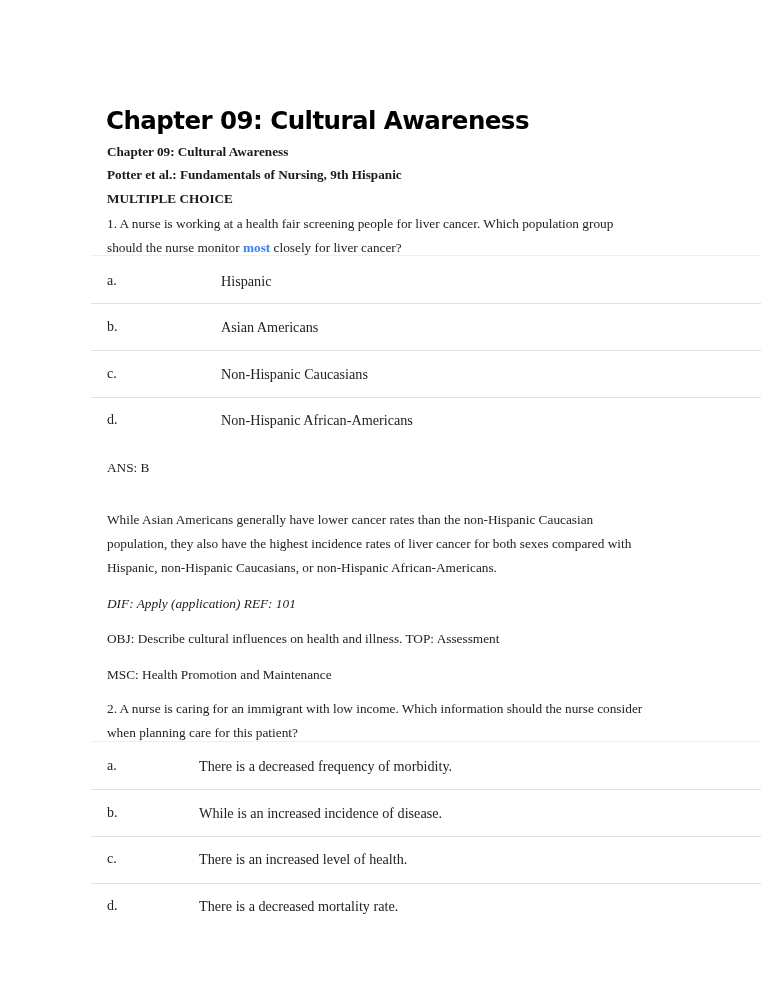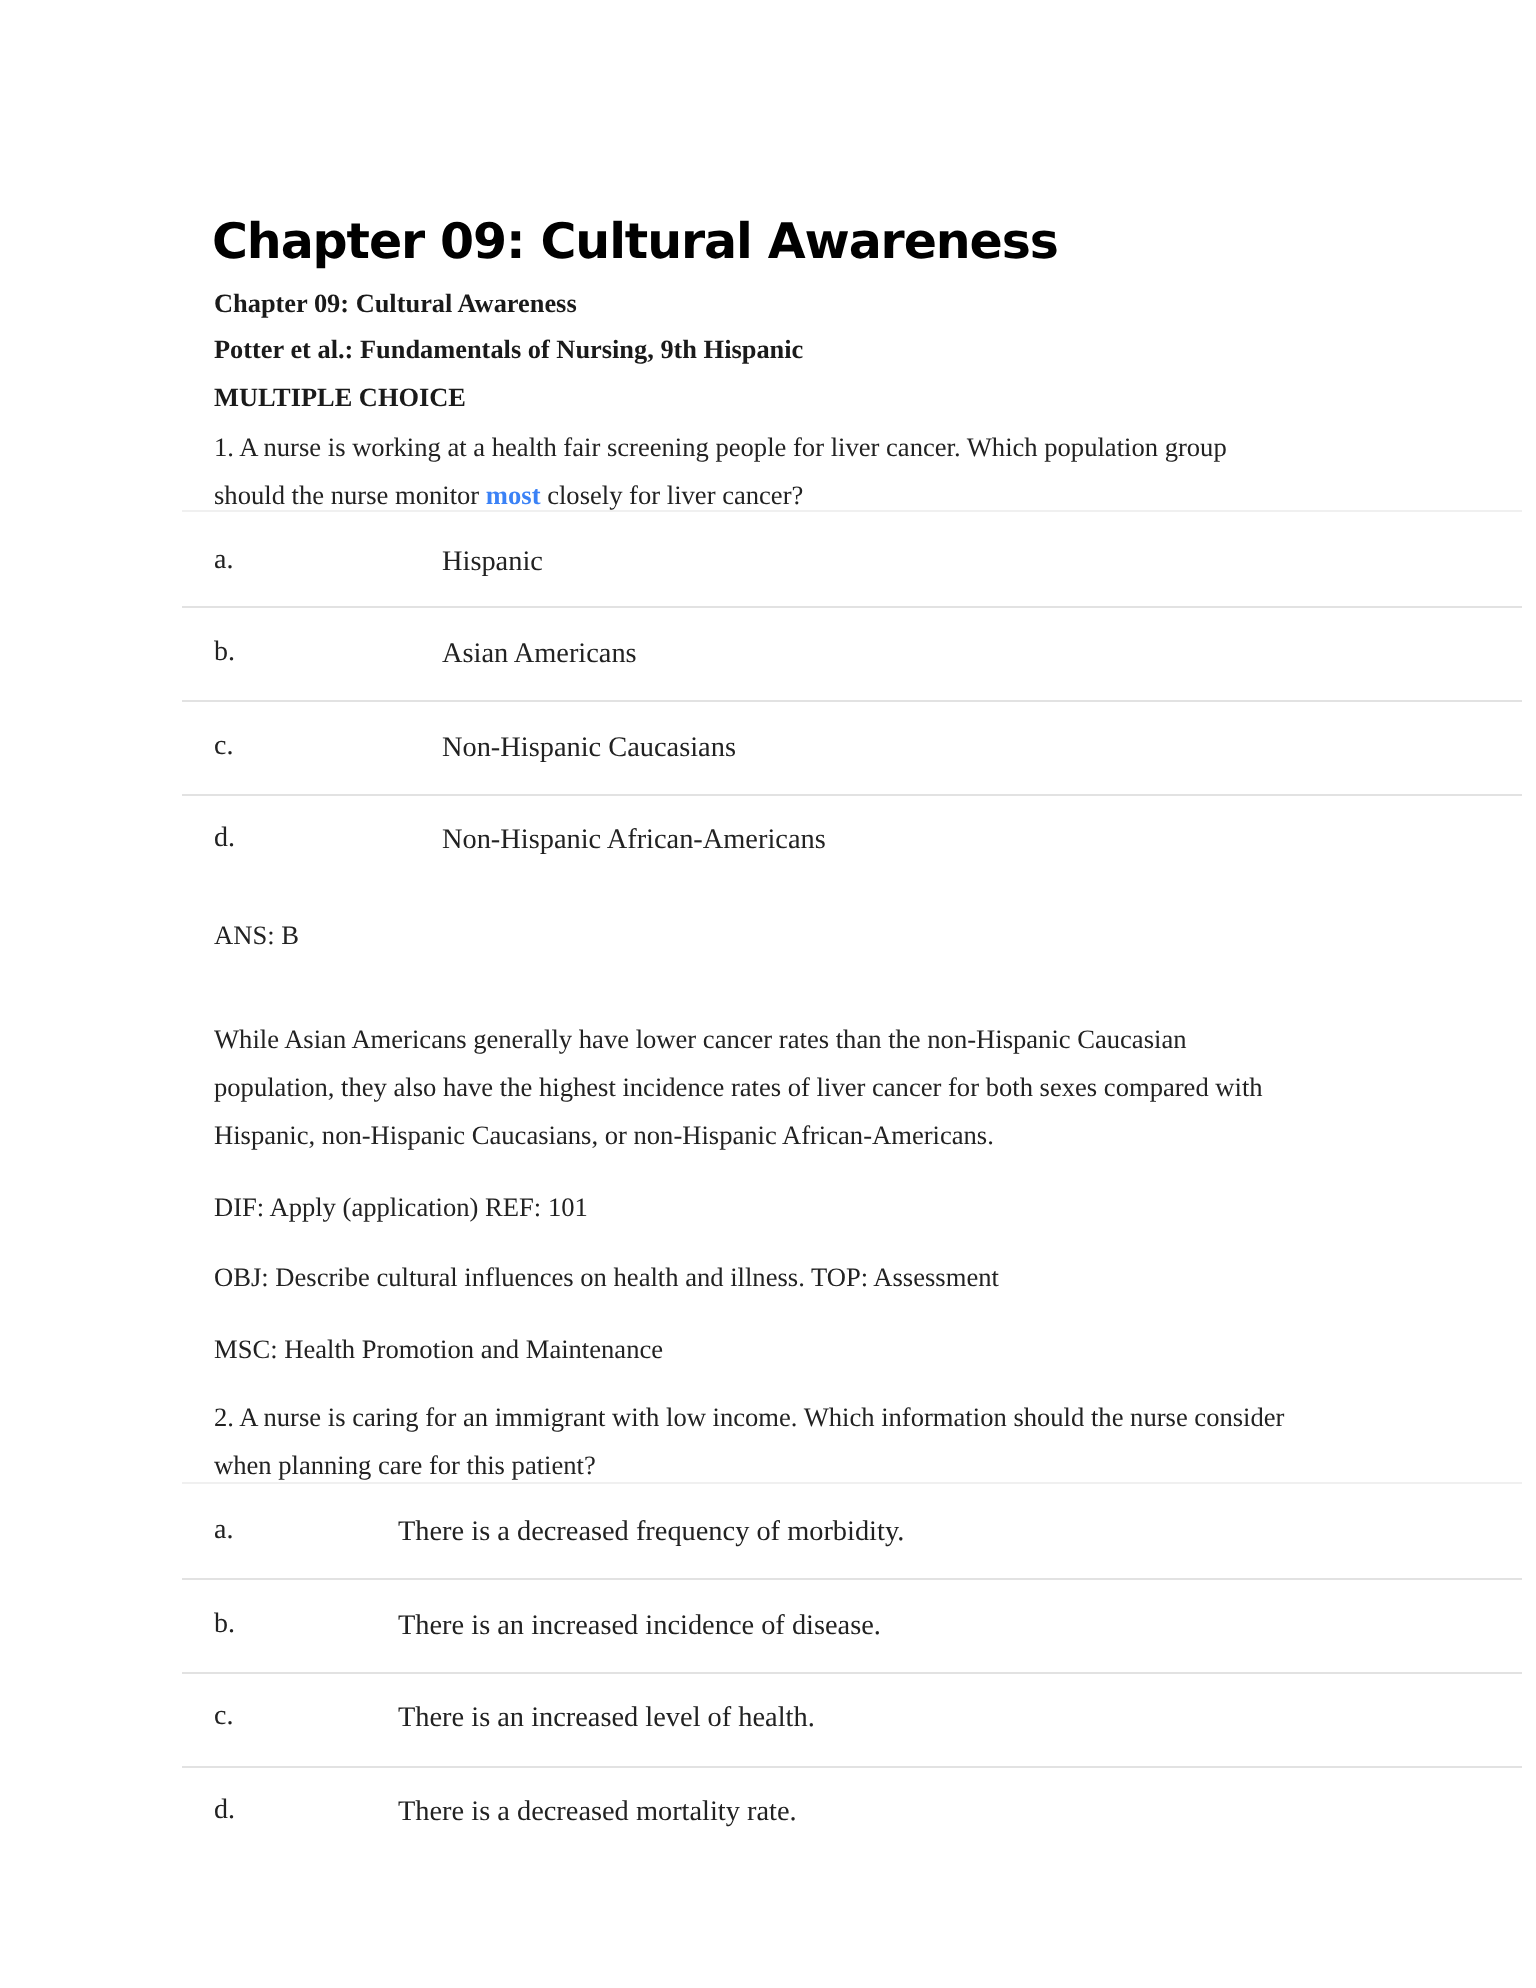--- a/index.html
+++ b/index.html
@@ -112,40 +112,40 @@
       <div class="abs opt-letter" style="top:411px;">d.</div>
       <div class="abs opt-text q1-opt" style="top:411px;">Non-Hispanic African-Americans</div>
     </div>
 
     <div class="abs body-text" style="top:460px;">ANS: B</div>
 
     <div class="abs body-text" style="top:512px;">While Asian Americans generally have lower cancer rates than the non-Hispanic Caucasian</div>
     <div class="abs body-text" style="top:536px;">population, they also have the highest incidence rates of liver cancer for both sexes compared with</div>
     <div class="abs body-text" style="top:560px;">Hispanic, non-Hispanic Caucasians, or non-Hispanic African-Americans.</div>
 
-    <div class="abs body-text" style="top:596px;">DIF: Apply (application) REF: 101</div>
+    <div class="abs body-text" style="top:596px;font-style:italic;">DIF: Apply (application) REF: 101</div>
     <div class="abs body-text" style="top:631px;">OBJ: Describe cultural influences on health and illness. TOP: Assessment</div>
     <div class="abs body-text" style="top:667px;">MSC: Health Promotion and Maintenance</div>
   </div>
 
   <div>
     <div class="abs body-text" style="top:701px;">2. A nurse is caring for an immigrant with low income. Which information should the nurse consider</div>
     <div class="abs body-text" style="top:725px;">when planning care for this patient?</div>
 
     <div class="hline top" style="top:741px;"></div>
 
     <div>
       <div class="abs opt-letter" style="top:757px;">a.</div>
       <div class="abs opt-text q2-opt" style="top:757px;">There is a decreased frequency of morbidity.</div>
     </div>
     <div class="hline" style="top:789px;"></div>
 
     <div>
       <div class="abs opt-letter" style="top:804px;">b.</div>
-      <div class="abs opt-text q2-opt" style="top:804px;">There is an increased incidence of disease.</div>
+      <div class="abs opt-text q2-opt" style="top:804px;">While is an increased incidence of disease.</div>
     </div>
     <div class="hline" style="top:836px;"></div>
 
     <div>
       <div class="abs opt-letter" style="top:850px;">c.</div>
       <div class="abs opt-text q2-opt" style="top:850px;">There is an increased level of health.</div>
     </div>
     <div class="hline" style="top:883px;"></div>
 
     <div>

